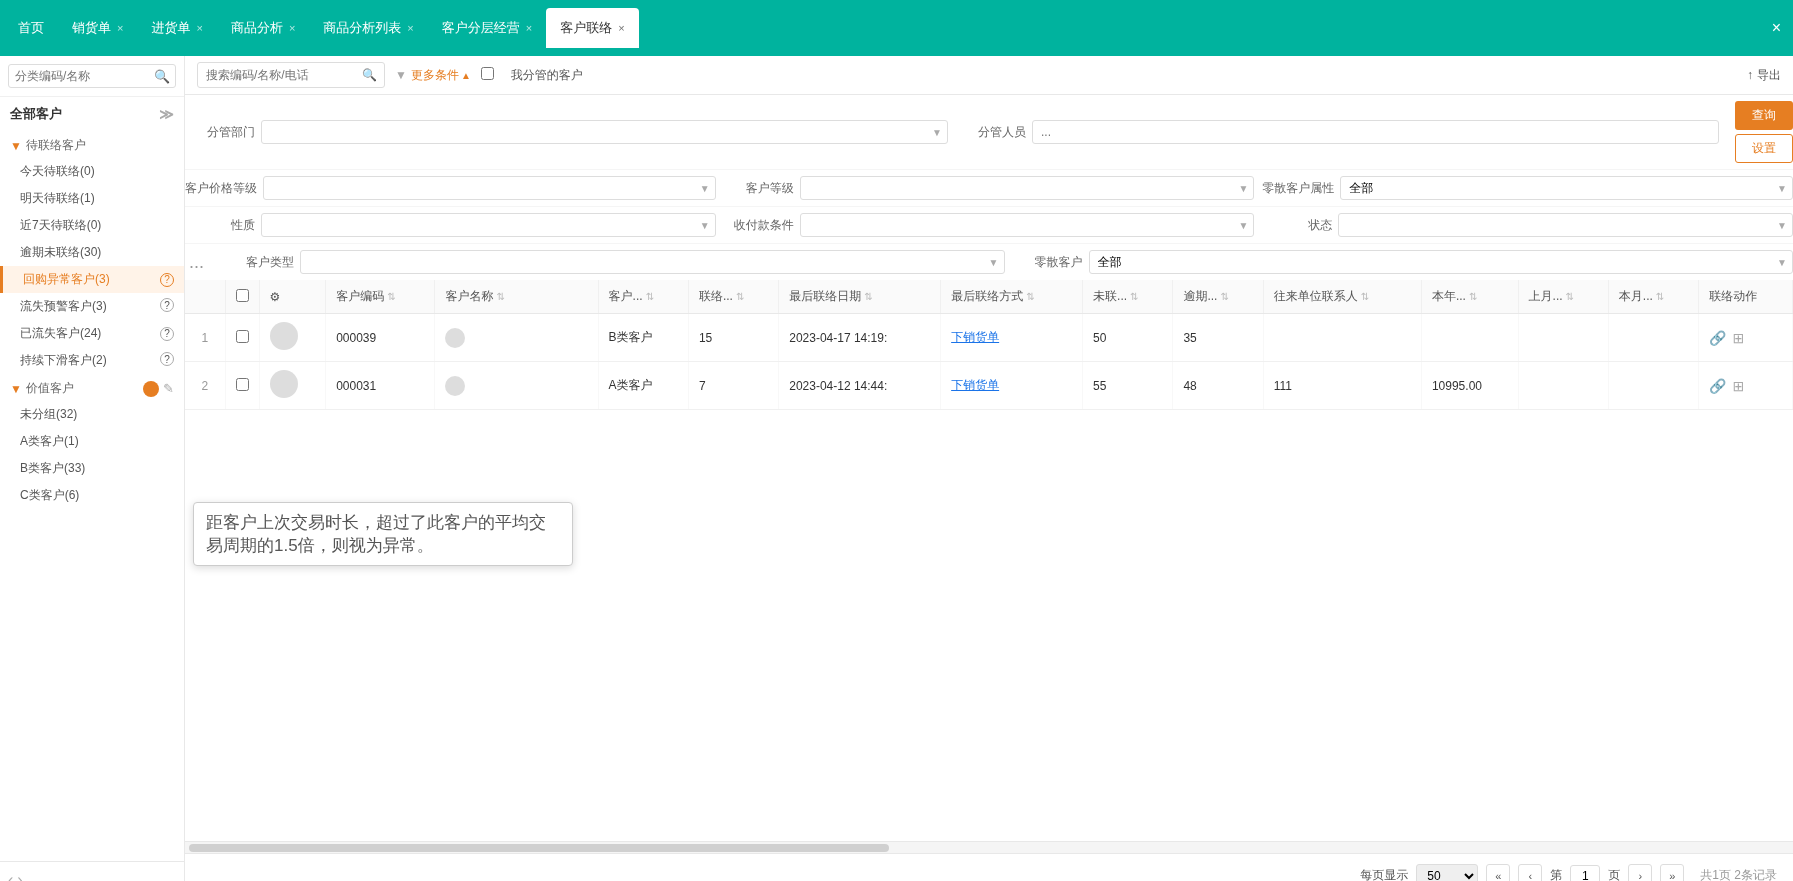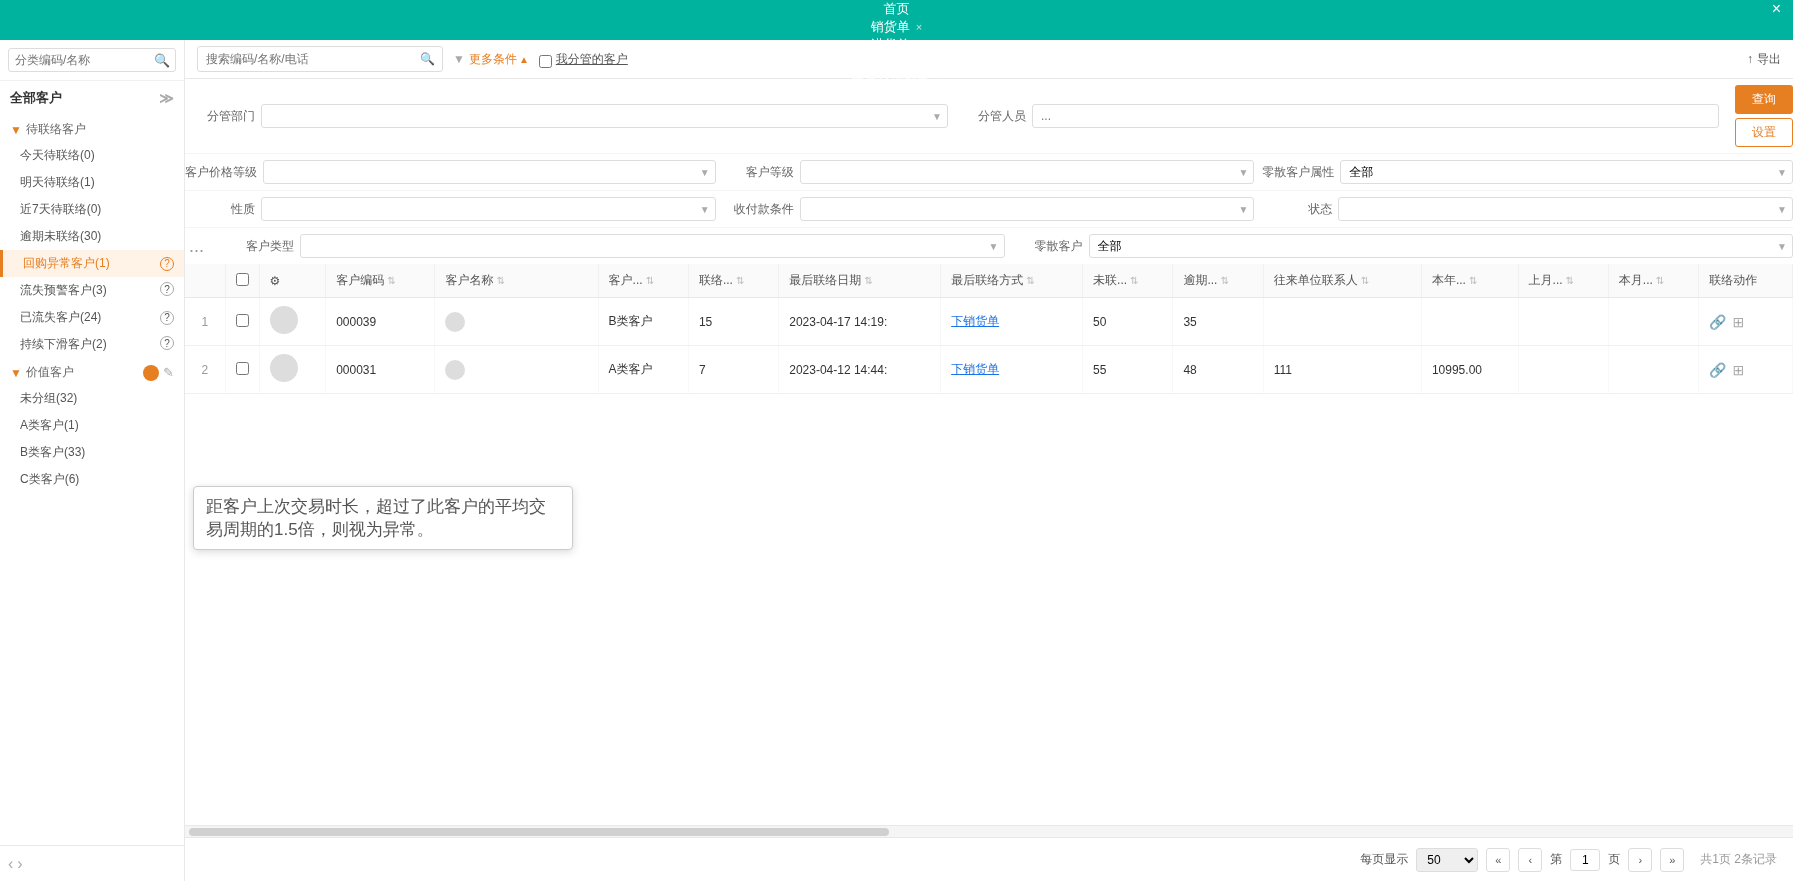--- a/index.html
+++ b/index.html
@@ -1,27 +1,26 @@
 <!DOCTYPE html>
 <html><head>
   <meta charset="utf-8">
   <style>
     * { margin: 0; padding: 0; box-sizing: border-box; }
     body { font-family: "Microsoft YaHei", "PingFang SC", sans-serif; font-size: 12px; background: #f5f5f5; overflow: hidden; width: 1793px; height: 881px; }
 
     
     .top-nav {
-      height: 40px;
+      height: 56px;
       background: #00b39e;
       display: flex;
       align-items: center;
       padding: 0 4px;
       color: #fff;
       position: relative;
-      flex-direction: column;
     }
     .nav-item {
       padding: 0 14px;
       height: 40px;
       display: flex;
       align-items: center;
       cursor: pointer;
       font-size: 13px;
       white-space: nowrap;
       color: #fff;
@@ -134,21 +133,21 @@
       display: flex;
       align-items: center;
       gap: 10px;
     }
     .filter-search-input {
       border: 1px solid #ddd;
       border-radius: 3px;
       padding: 5px 28px 5px 8px;
       font-size: 12px;
       outline: none;
-      width: 246px;
+      width: 188px;
       position: relative;
     }
     .filter-search-wrap {
       position: relative;
       display: flex;
       align-items: center;
     }
     .filter-search-wrap .search-icon {
       position: absolute;
       right: 8px;
@@ -157,25 +156,24 @@
     .more-conditions {
       color: #e67e22;
       cursor: pointer;
       display: flex;
       align-items: center;
       gap: 2px;
       font-size: 12px;
     }
     .my-customers {
       display: flex;
-      align-items: flex-end;
-      gap: 4px;
+      align-items: flex-start;
+      gap: 17px;
       font-size: 12px;
       color: #555;
-      text-decoration: underline;
     }
     .export-btn {
       margin-left: auto;
       display: flex;
       align-items: center;
       gap: 4px;
       color: #555;
       cursor: pointer;
       font-size: 12px;
     }
@@ -469,21 +467,21 @@
       <span>明天待联络(1)</span>
     </div>
     <div class="sidebar-item-leaf">
       <span>近7天待联络(0)</span>
     </div>
     <div class="sidebar-item-leaf">
       <span>逾期未联络(30)</span>
     </div>
 
     <div class="sidebar-item-leaf active" style="background:#fff3e8; color:#e67e22; border-left:3px solid #e67e22; display:flex; align-items:center; justify-content:space-between;">
-      <span>回购异常客户(1)</span>
+      <span>回购异常客户(3)</span>
       <span style="border:1px solid #e67e22; border-radius:50%; width:14px; height:14px; display:flex; align-items:center; justify-content:center; font-size:10px;">?</span>
     </div>
     <div class="sidebar-item-leaf" style="display:flex; align-items:flex-start; justify-content:space-between;">
       <span>流失预警客户(3)</span>
       <span style="border:1px solid #aaa; border-radius:50%; width:14px; height:14px; display:flex; align-items:center; justify-content:center; font-size:10px;">?</span>
     </div>
     <div class="sidebar-item-leaf" style="display:flex; align-items:center; justify-content:space-between;">
       <span>已流失客户(24)</span>
       <span style="border:1px solid #aaa; border-radius:50%; width:14px; height:14px; display:flex; align-items:center; justify-content:center; font-size:10px;">?</span>
     </div>

